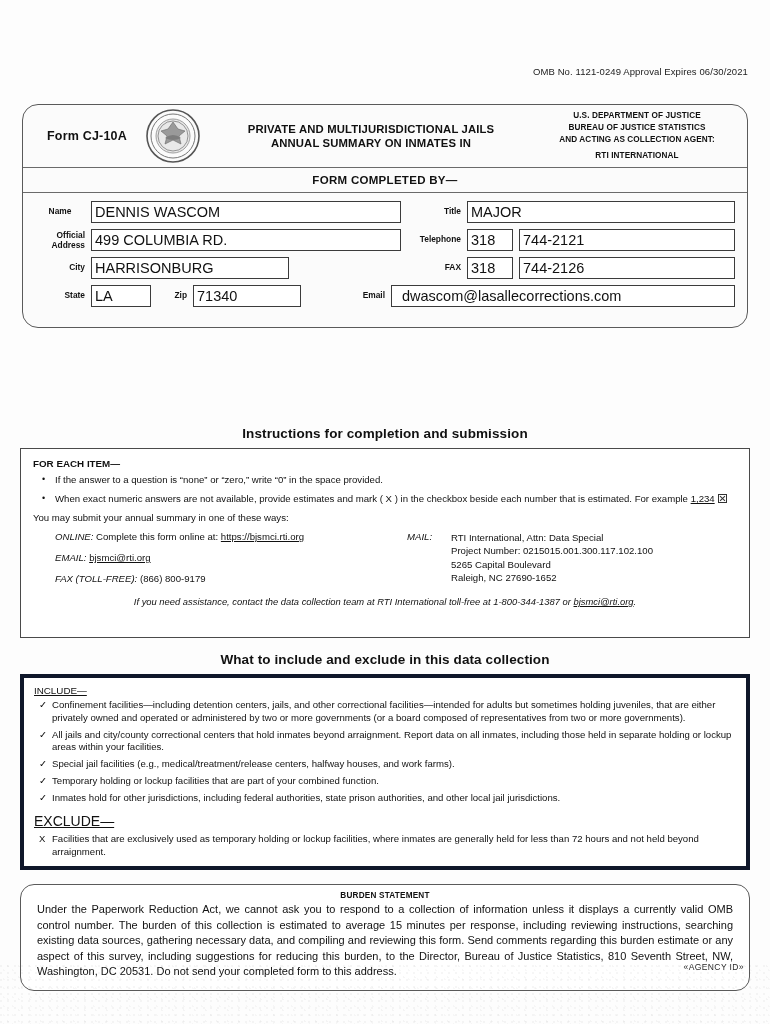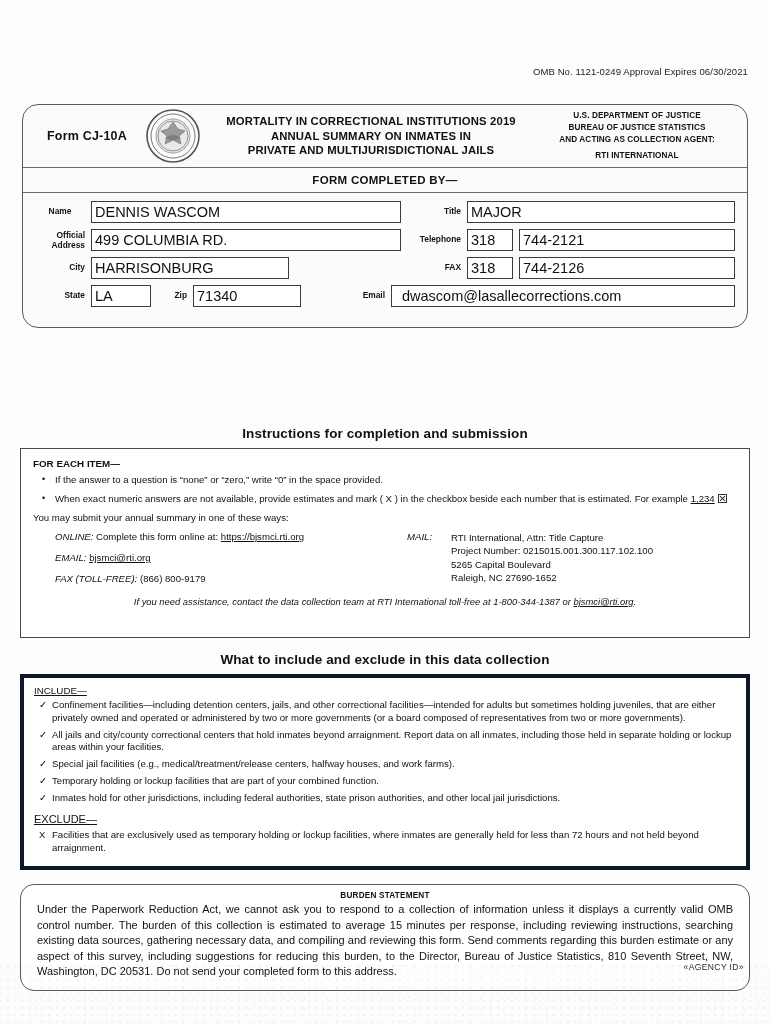--- a/index.html
+++ b/index.html
@@ -250,21 +250,21 @@
     margin-bottom: 4px;
   }
   ul.checks li .mk {
     position: absolute;
     left: -13px;
     top: 0;
     font-size: 9.5px;
   }
   .excl-title {
     text-decoration: underline;
-    font-size: 11px;
+    font-size: 14px;
     margin: 8px 0 2px 0;
   }
 
   
   .burden-box {
     position: absolute;
     left: 20px;
     top: 884px;
     width: 730px;
     border: 1px solid #5a5a5a;
@@ -315,23 +315,22 @@
           <path d="M28 14 L33 21 L40 23 L34 28 L36 36 L28 32 L20 36 L22 28 L16 23 L23 21 Z" fill="#9a9a9a" stroke="#666" stroke-width="0.6"></path>
           <path d="M20 30 Q28 24 36 30 Q28 34 20 30 Z" fill="#7d7d7d"></path>
           <g stroke="#6d6d6d" stroke-width="0.7" fill="none">
             <path d="M13 28 A15 15 0 0 1 43 28"></path>
             <path d="M13 28 A15 15 0 0 0 43 28"></path>
           </g>
         </svg>
       </div>
 
       <div class="title-block">
-        <div>MORTALITY IN CORRECTIONAL INSTITUTIONS 2019</div>
+        <div>PRIVATE AND MULTIJURISDICTIONAL JAILS</div>
         <div>ANNUAL SUMMARY ON INMATES IN</div>
-        <div>PRIVATE AND MULTIJURISDICTIONAL JAILS</div>
       </div>
 
       <div class="agency-block">
         <div>U.S. DEPARTMENT OF JUSTICE</div>
         <div>BUREAU OF JUSTICE STATISTICS</div>
         <div>AND ACTING AS COLLECTION AGENT:</div>
         <div class="rti">RTI INTERNATIONAL</div>
       </div>
     </div>
 
@@ -410,21 +409,21 @@
         <div class="way-line">
           <span class="way-lbl">FAX (TOLL-FREE):</span>
           <span>(866) 800-9179</span>
         </div>
       </div>
 
       <div class="ways-right">
         <div class="mail-row">
           <div class="mail-lbl">MAIL:</div>
           <div class="mail-body">
-            <div>RTI International, Attn: Title Capture</div>
+            <div>RTI International, Attn: Data Special</div>
             <div>Project Number: 0215015.001.300.117.102.100</div>
             <div>5265 Capital Boulevard</div>
             <div>Raleigh, NC 27690-1652</div>
           </div>
         </div>
       </div>
     </div>
 
     <div class="assist">
       <span>If you need assistance, contact the data collection team at RTI International toll-free at 1-800-344-1387 or</span>

